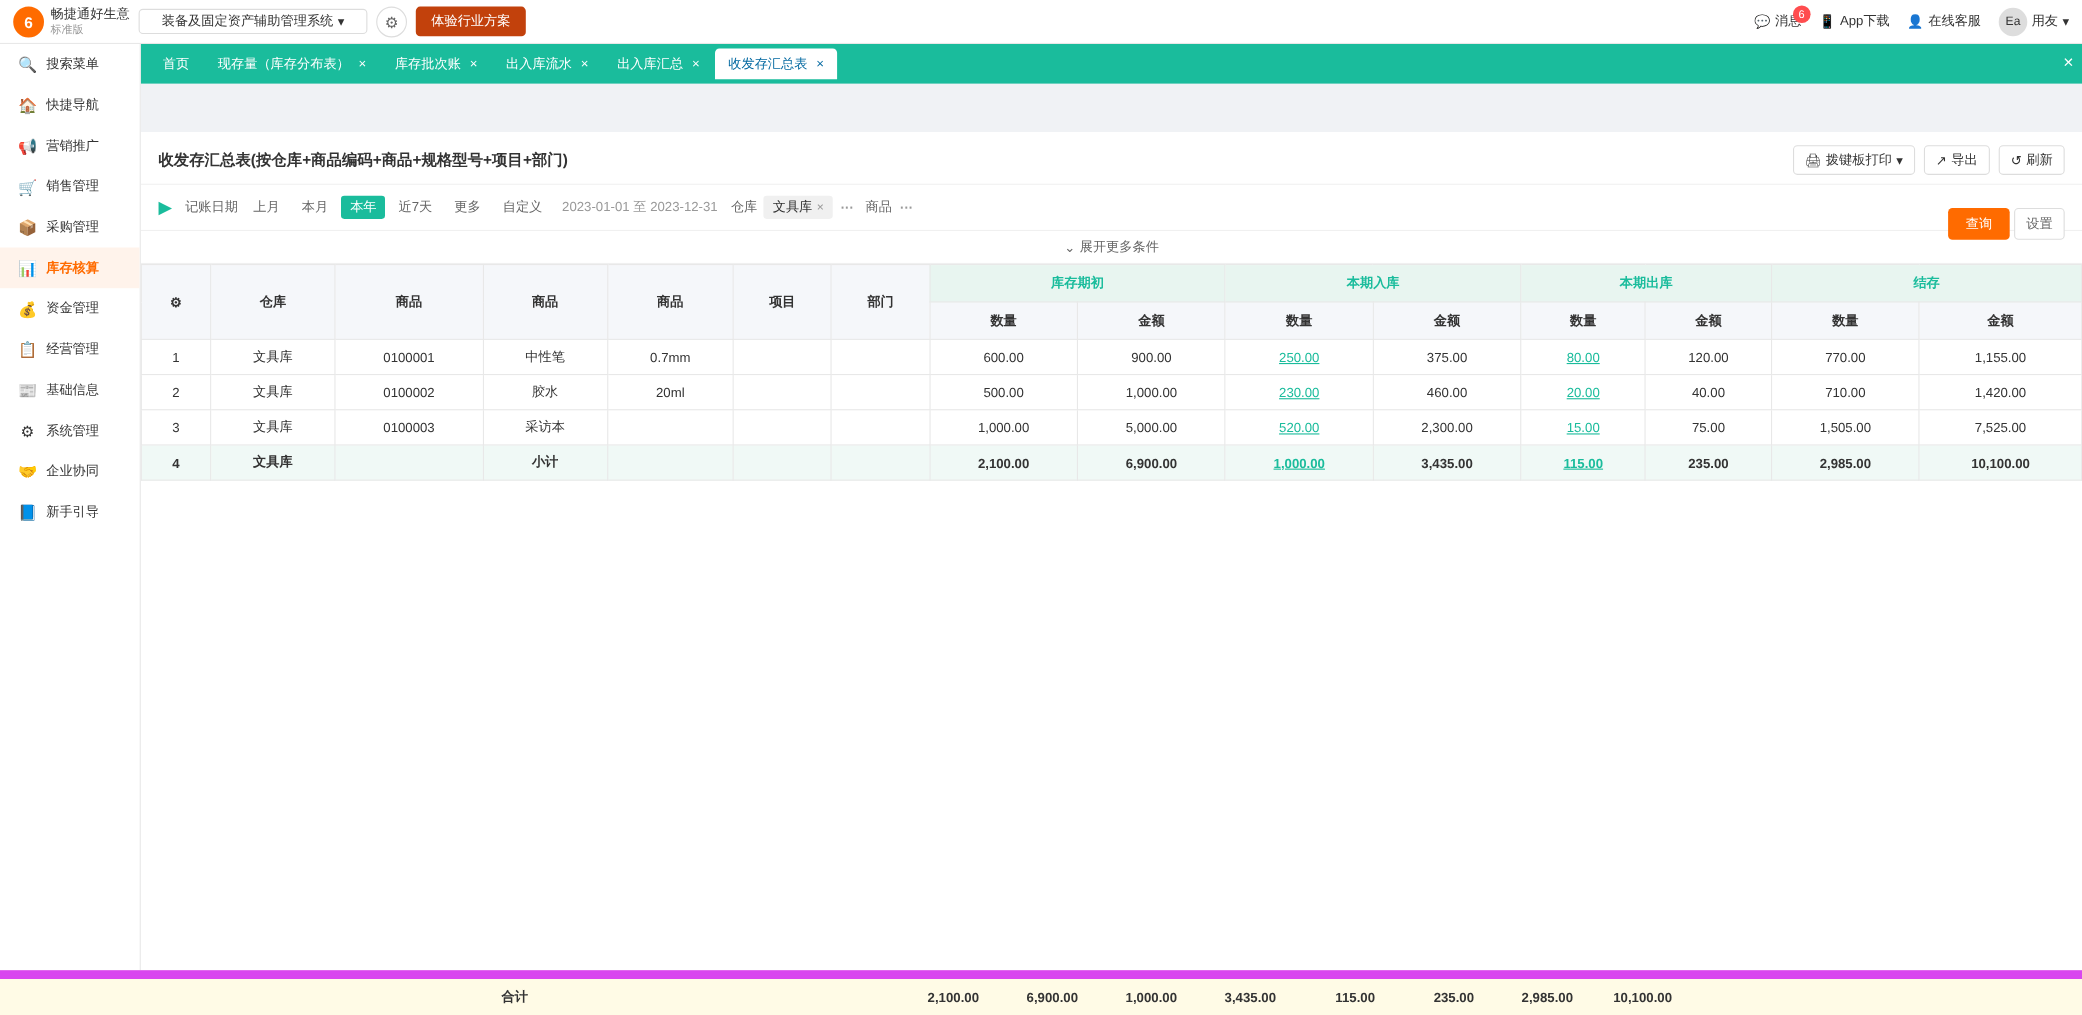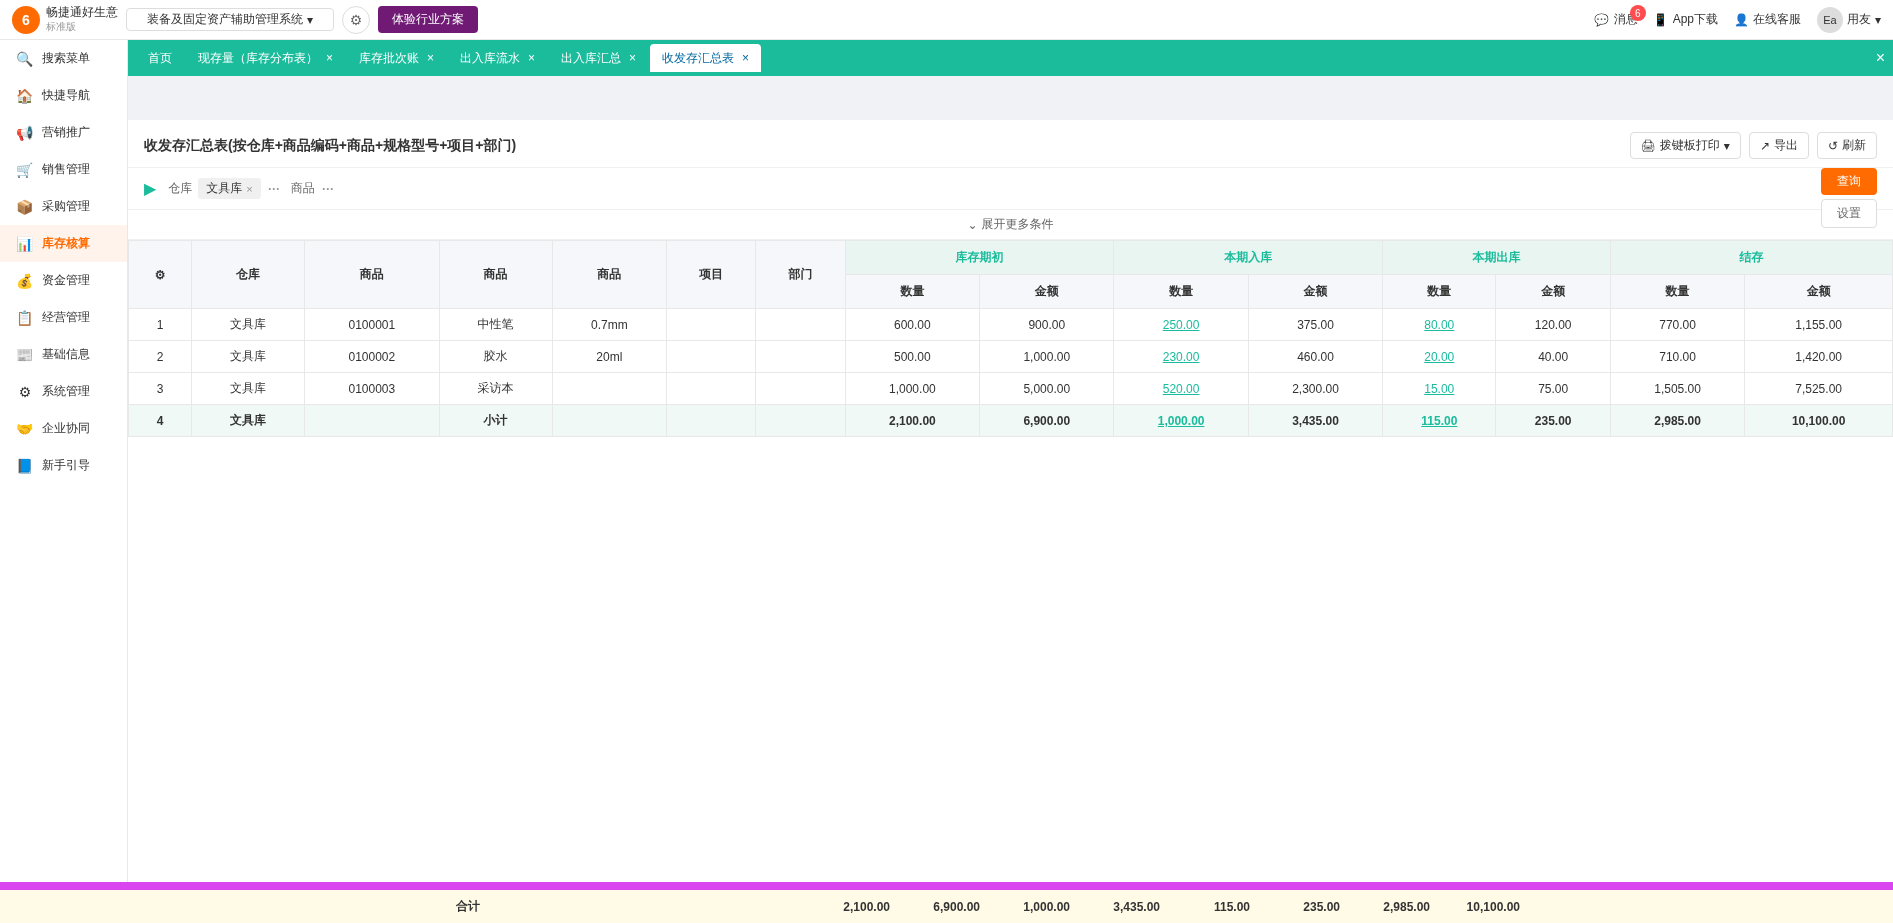--- a/index.html
+++ b/index.html
@@ -13,21 +13,21 @@
     .content-area { flex: 1; display: flex; flex-direction: column; overflow: hidden; }
 
     
     .top-bar-left { display: flex; align-items: center; gap: 8px; }
     .logo-area { display: flex; align-items: center; gap: 6px; }
     .logo-icon { width: 28px; height: 28px; background: #ff6b00; border-radius: 50%; display: flex; align-items: center; justify-content: center; color: #fff; font-size: 14px; font-weight: bold; }
     .logo-text { font-size: 12px; color: #333; line-height: 1.3; }
     .logo-badge { font-size: 10px; color: #999; }
     .system-select { border: 1px solid #ddd; border-radius: 4px; padding: 2px 20px; font-size: 12px; color: #333; cursor: pointer; display: flex; align-items: center; gap: 4px; }
     .settings-icon-btn { width: 28px; height: 28px; border-radius: 50%; border: 1px solid #ddd; display: flex; align-items: center; justify-content: center; cursor: pointer; color: #666; font-size: 14px; }
-    .experience-btn { background: #701a75; color: #fff; border: none; border-radius: 4px; padding: 5px 14px; font-size: 12px; cursor: pointer; }
+    .experience-btn { background: #c2410c; color: #fff; border: none; border-radius: 4px; padding: 5px 14px; font-size: 12px; cursor: pointer; }
     .top-bar-right { display: flex; align-items: center; gap: 16px; }
     .top-right-item { display: flex; align-items: center; gap: 4px; font-size: 12px; color: #333; cursor: pointer; position: relative; }
     .badge { background: #ff4d4f; color: #fff; border-radius: 50%; width: 16px; height: 16px; font-size: 10px; display: flex; align-items: center; justify-content: center; position: absolute; top: -6px; right: -8px; }
     .user-avatar { width: 26px; height: 26px; background: #ddd; border-radius: 50%; display: flex; align-items: center; justify-content: center; font-size: 11px; overflow: hidden; }
 
     
     .tab-bar { height: 36px; background: #1abc9c; display: flex; align-items: center; padding: 0 8px; gap: 2px; position: relative; }
     .tab-item { height: 28px; padding: 0 12px; border-radius: 4px 4px 0 0; display: flex; align-items: center; gap: 6px; font-size: 12px; cursor: pointer; color: #fff; background: transparent; white-space: nowrap; }
     .tab-item.active { background: #fff; color: #0369a1; border-radius: 4px 4px 0 0; }
     .tab-close { font-size: 12px; color: inherit; cursor: pointer; margin-left: 2px; }
@@ -220,32 +220,44 @@
               <span>↺</span>
               <span>刷新</span>
             </button>
           </div>
         </div>
 
         <div style="position: relative;">
           <div class="filter-bar">
             <span class="filter-arrow">▶</span>
             <div class="filter-group">
+              <span class="filter-label">记账日期</span>
+              <div class="date-btns">
+                <button class="date-btn">上月</button>
+                <button class="date-btn">本月</button>
+                <button class="date-btn active">本年</button>
+                <button class="date-btn">近7天</button>
+                <button class="date-btn">更多</button>
+                <button class="date-btn">自定义</button>
+              </div>
+              <span class="date-range">2023-01-01 至 2023-12-31</span>
+            </div>
+            <div class="filter-group">
               <span class="filter-label">仓库</span>
               <div class="filter-tag">
                 <span>文具库</span>
                 <span class="filter-tag-close">×</span>
               </div>
               <span class="filter-more">···</span>
             </div>
             <div class="filter-group">
               <span class="filter-label">商品</span>
               <span class="filter-more">···</span>
             </div>
-            <div style="position: absolute; right: 16px; top: 0; display: flex; flex-direction: column; gap: 4px;">
+            <div style="position: absolute; right: 16px; top: 21px; display: flex; flex-direction: row; gap: 4px;">
               <button class="query-btn">查询</button>
               <button class="setting-btn">设置</button>
             </div>
           </div>
           <div class="expand-bar">
             <span class="expand-btn">
               <span>⌄</span>
               <span>展开更多条件</span>
             </span>
           </div>

